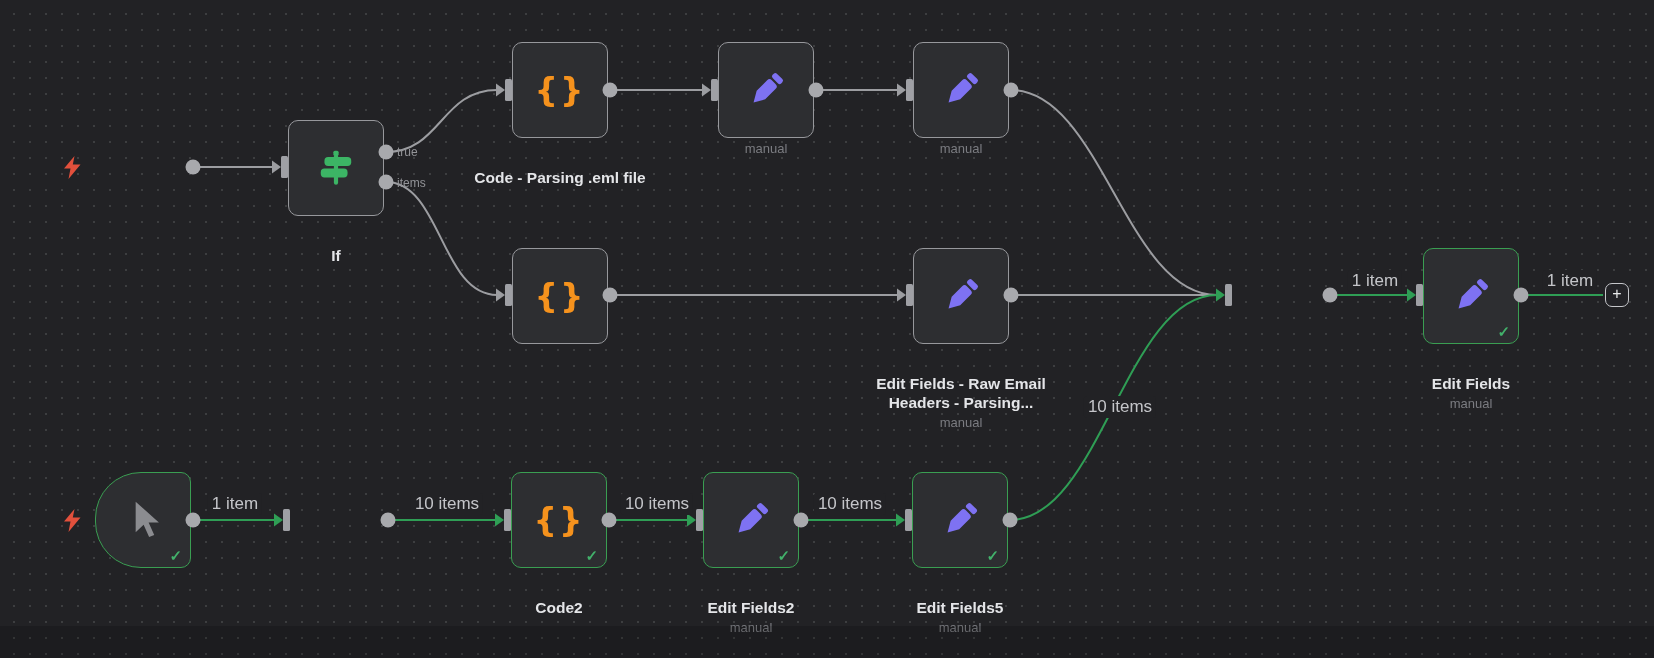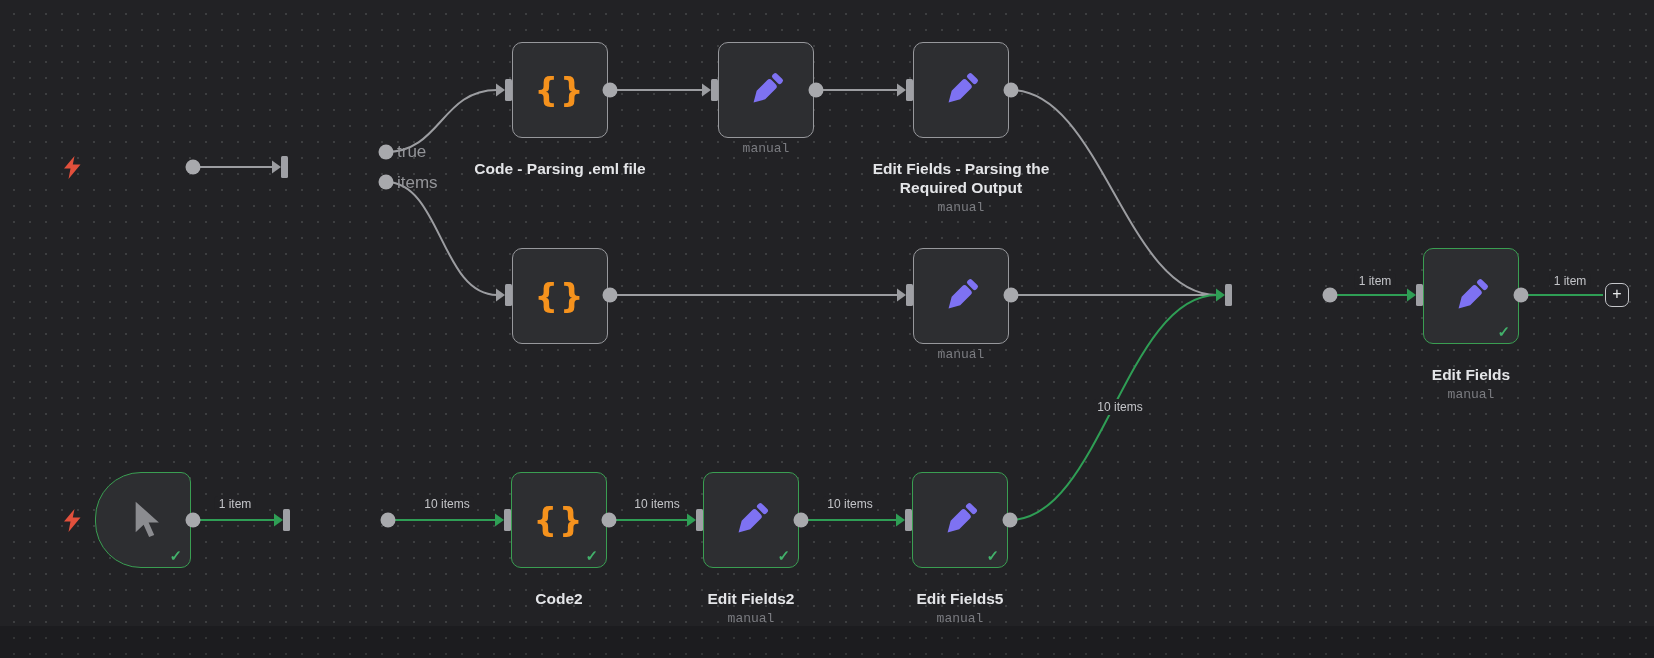--- a/index.html
+++ b/index.html
@@ -17,28 +17,28 @@
   .box{
     position:relative;width:96px;height:96px;margin:0 auto;box-sizing:border-box;
     background:#2d2e31;border:1.8px solid #97989c;border-radius:10px;
     display:flex;align-items:center;justify-content:center;cursor:pointer;
   }
   .box.executed{border-color:#3a9e52;}
   .box.trigger{border-radius:46px 10px 10px 46px;}
   .box.selected{box-shadow:0 0 0 4px rgba(133,134,141,.45);}
   .check{position:absolute;right:8px;bottom:2px;color:#42b16b;font-size:15px;font-weight:700;}
   .check::before{content:"\2713";}
-  .title{margin-top:21px;font-size:15.5px;font-weight:600;color:#e4e5e8;line-height:19px;white-space:pre-line;}
-  .subtitle{margin-top:3px;font-size:13px;color:#7b7c81;font-family:Liberation Mono, monospace;}
+  .title{margin-top:30px;font-size:15.5px;font-weight:600;color:#e4e5e8;line-height:19px;white-space:pre-line;}
+  .subtitle{margin-top:3px;font-size:13px;color:#7b7c81;}
   .subtitle:empty{display:none;}
   .elabel{
     position:absolute;z-index:4;transform:translate(-50%,-50%);
-    font-size:12px;color:#c4c5c9;background:#222225;padding:1px 4px;border-radius:3px;white-space:nowrap;
-  }
-  .plabel{position:absolute;z-index:4;transform:translateY(-50%);font-size:17px;color:#939498;}
+    font-size:17px;color:#c4c5c9;background:#222225;padding:1px 4px;border-radius:3px;white-space:nowrap;
+  }
+  .plabel{position:absolute;z-index:4;transform:translateY(-50%);font-size:12px;color:#939498;}
   .plus{
     position:absolute;left:1605px;top:283px;width:24px;height:24px;z-index:4;box-sizing:border-box;
     border:1.6px solid #c6c7cb;border-radius:7px;color:#e9eaec;background:#232327;
     font-size:16px;line-height:20px;text-align:center;cursor:pointer;
   }
   .bolt{position:absolute;z-index:2;}
   .code-glyph{font-family:"DejaVu Sans",sans-serif;font-weight:700;font-size:33px;color:#f5921d;letter-spacing:2px;line-height:1;}
   .bottom-shade{position:absolute;left:0;right:0;bottom:0;height:32px;background:rgba(0,0,0,.16);z-index:5;pointer-events:none;}
 </style>
 </head>
@@ -69,20 +69,32 @@
   </svg>
 
   <svg class="bolt" style="left:63px;top:155px" width="19" height="25" viewBox="0 0 19 25">
     <path d="M11.5 1 L1 13.5 L7.5 13.5 L5.5 24 L17.5 9.5 L9.8 9.5 Z" fill="#e2503c"></path>
   </svg>
   <svg class="bolt" style="left:63px;top:508px" width="19" height="25" viewBox="0 0 19 25">
     <path d="M11.5 1 L1 13.5 L7.5 13.5 L5.5 24 L17.5 9.5 L9.8 9.5 Z" fill="#e2503c"></path>
   </svg>
 
 
+  <div class="node" style="left:226px;top:120px">
+    <div class="box">
+      <svg width="42" height="42" viewBox="0 0 40 40" fill="#3cb565">
+        <rect x="17.5" y="3.5" width="5" height="5" rx="1.5"></rect>
+        <rect x="18" y="7" width="4" height="29" rx="2"></rect>
+        <rect x="9" y="9.5" width="25.5" height="8.5" rx="3.5"></rect>
+        <rect x="5.5" y="20.5" width="25.5" height="8.5" rx="3.5"></rect>
+      </svg>
+    </div>
+    <div class="title">If</div>
+
+  </div>
 
   <div class="node" style="left:450px;top:42px">
     <div class="box">
       <span class="code-glyph">{}</span>
     </div>
     <div class="title">Code - Parsing .eml file</div>
 
   </div>
 
   <div class="node" style="left:656px;top:42px">
@@ -99,41 +111,41 @@
 
   <div class="node" style="left:851px;top:42px">
     <div class="box">
       <svg width="44" height="44" viewBox="0 0 40 40">
         <g transform="rotate(45 20 20)" fill="#7e72f2">
           <rect x="14.5" y="2.5" width="11" height="5.5" rx="2"></rect>
           <path d="M14.5 13 Q14.5 10 17.5 10 L22.5 10 Q25.5 10 25.5 13 L25.5 26.5 L20 36 L14.5 26.5 Z"></path>
         </g>
       </svg>
     </div>
-    <div class="title">Edit Fields - Parsing the
-Required Output</div>
     <div class="subtitle">manual</div>
   </div>
 
   <div class="node" style="left:450px;top:248px">
     <div class="box">
       <span class="code-glyph">{}</span>
     </div>
 
   </div>
 
   <div class="node" style="left:851px;top:248px">
     <div class="box">
       <svg width="44" height="44" viewBox="0 0 40 40">
         <g transform="rotate(45 20 20)" fill="#7e72f2">
           <rect x="14.5" y="2.5" width="11" height="5.5" rx="2"></rect>
           <path d="M14.5 13 Q14.5 10 17.5 10 L22.5 10 Q25.5 10 25.5 13 L25.5 26.5 L20 36 L14.5 26.5 Z"></path>
         </g>
       </svg>
     </div>
+    <div class="title">Edit Fields - Raw Email
+Headers - Parsing...</div>
     <div class="subtitle">manual</div>
   </div>
 
 
   <div class="node" style="left:1361px;top:248px">
     <div class="box executed">
       <svg width="44" height="44" viewBox="0 0 40 40">
         <g transform="rotate(45 20 20)" fill="#7e72f2">
           <rect x="14.5" y="2.5" width="11" height="5.5" rx="2"></rect>
           <path d="M14.5 13 Q14.5 10 17.5 10 L22.5 10 Q25.5 10 25.5 13 L25.5 26.5 L20 36 L14.5 26.5 Z"></path>

